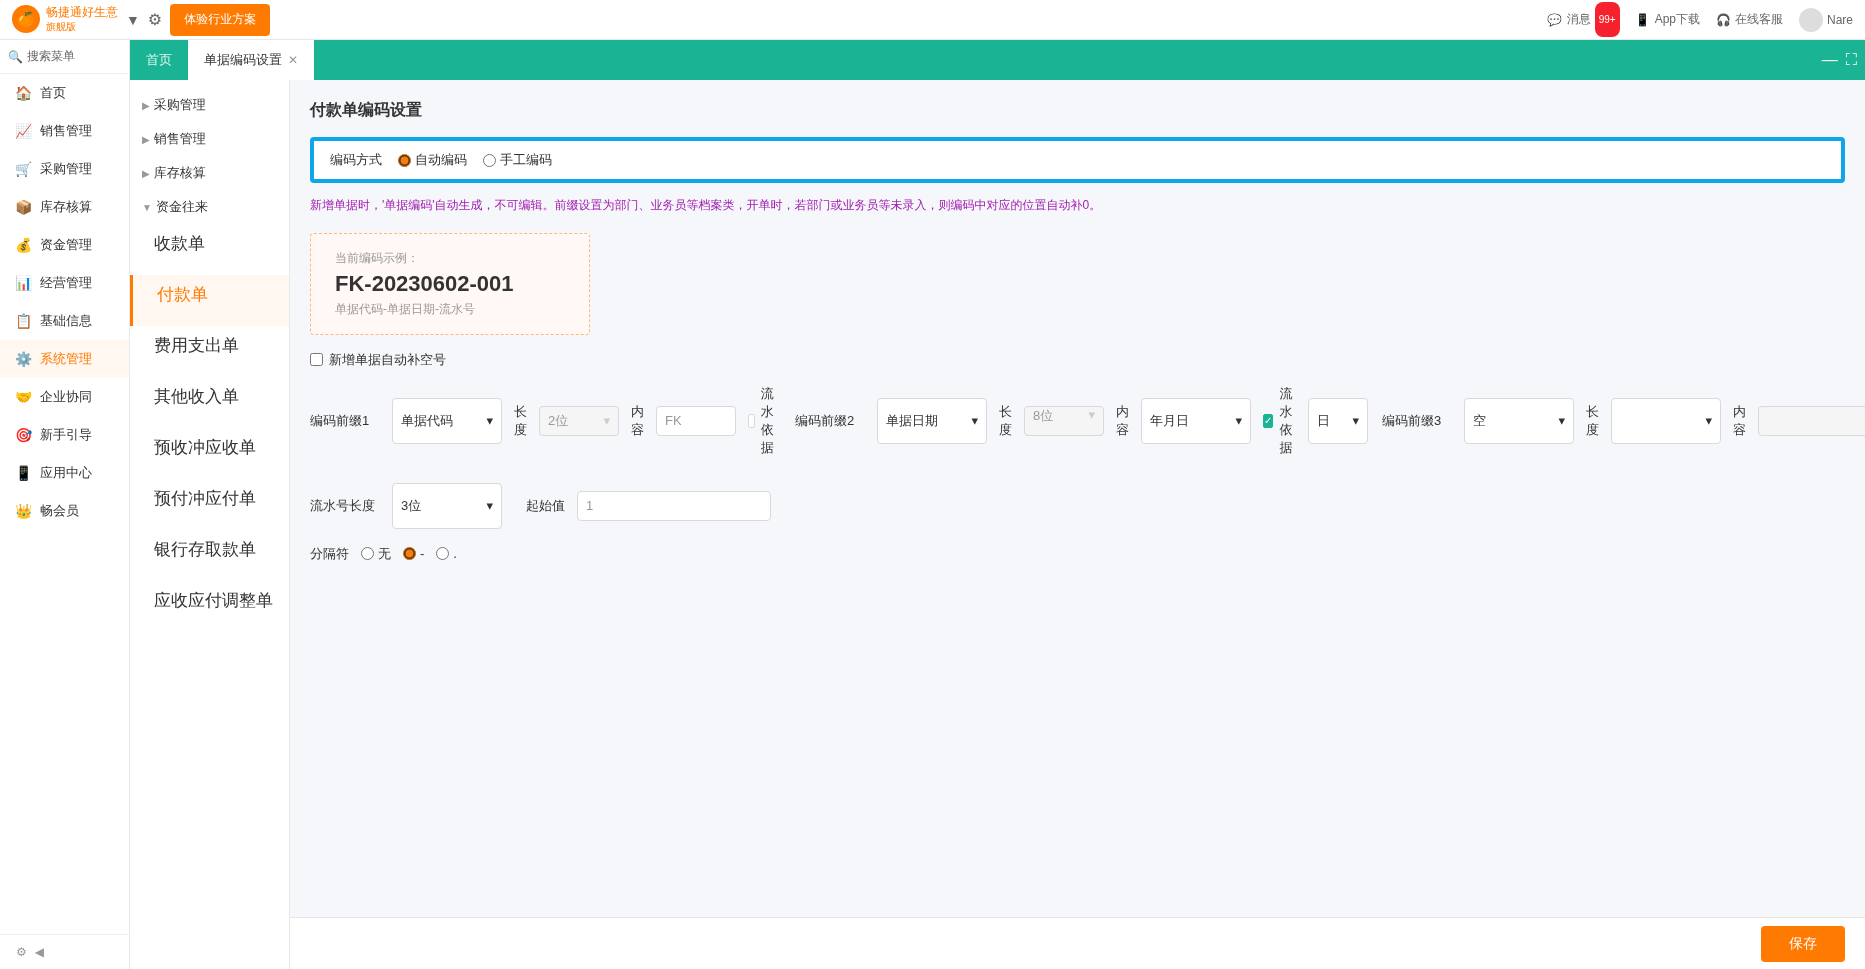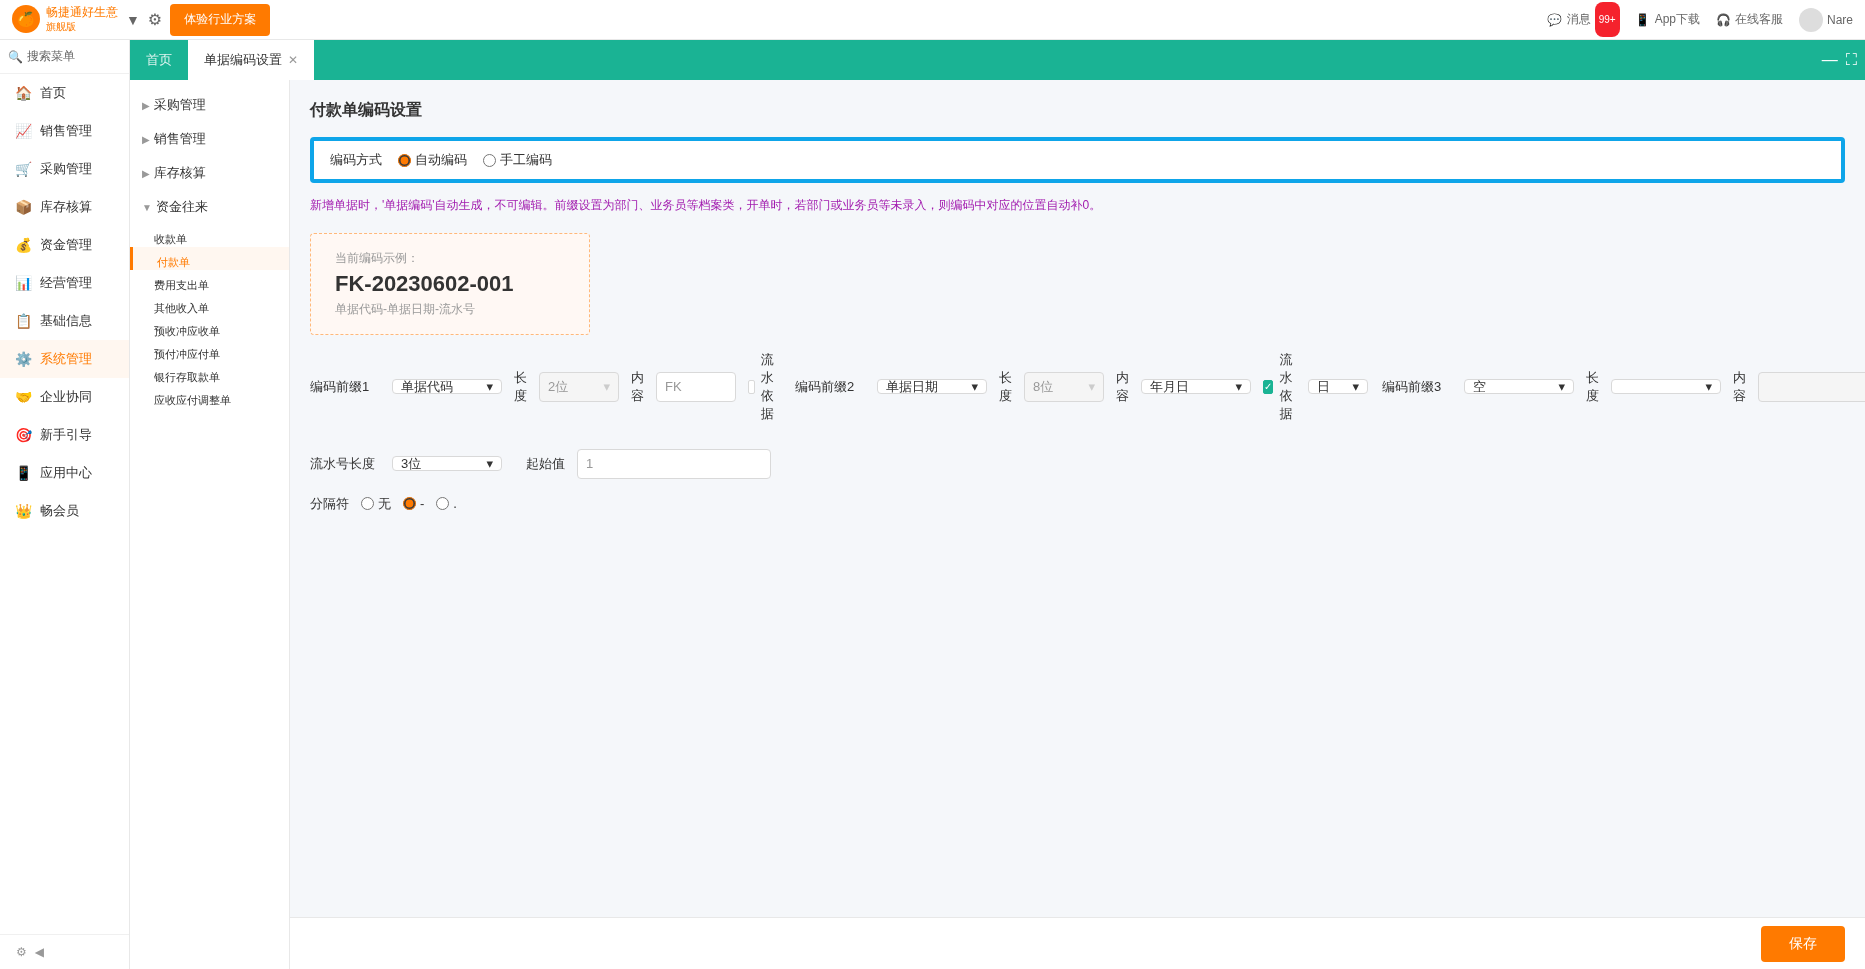--- a/index.html
+++ b/index.html
@@ -37,21 +37,21 @@
     .tab-bar-actions { margin-left: auto; display: flex; align-items: center; gap: 8px; padding-right: 8px; }
     .tab-bar-icon { color: white; cursor: pointer; font-size: 16px; }
 
     
     .content-area { flex: 1; display: flex; overflow: hidden; }
 
     
     .left-nav { width: 160px; background: #fff; border-right: 1px solid #e8e8e8; overflow-y: auto; padding: 8px 0; flex-shrink: 0; }
     .nav-group { }
     .nav-group-header { padding: 8px 12px; display: flex; align-items: center; gap: 4px; cursor: pointer; color: #333; font-size: 13px; }
-    .nav-item { padding: 8px 12px 0 24px; cursor: pointer; color: #333; font-size: 11px; }
+    .nav-item { padding: 8px 12px 20px 24px; cursor: pointer; color: #333; font-size: 17px; }
     .nav-item.active { background: #fff7f0; color: #ff7a00; border-left: 3px solid #ff7a00; }
     .chevron { font-size: 10px; color: #999; }
 
     
     .main-content { flex: 1; background: #f5f7fa; overflow-y: auto; padding: 20px; }
 
     .page-title { font-size: 16px; font-weight: bold; color: #333; margin-bottom: 16px; }
 
     .encoding-type-bar { background: #fff; border: 4px solid #0ea5e9; border-radius: 4px; padding: 10px 16px; margin-bottom: 12px; display: flex; align-items: center; gap: 16px; }
     .radio-group { display: flex; align-items: center; gap: 4px; }
@@ -63,21 +63,21 @@
     .preview-label { font-size: 12px; color: #999; margin-bottom: 4px; }
     .preview-code { font-size: 22px; font-weight: bold; color: #333; }
     .preview-format { font-size: 12px; color: #999; margin-top: 4px; }
 
     .auto-fill-row { margin-bottom: 16px; display: flex; align-items: center; gap: 6px; }
     .checkbox-label { display: flex; align-items: center; gap: 6px; font-size: 13px; color: #333; }
 
     .form-rows { display: flex; gap: 14px; }
     .form-row { display: flex; align-items: center; gap: 12px; }
     .form-label { font-size: 13px; color: #333; width: 70px; flex-shrink: 0; }
-    .form-select { height: 15px; border: 1px solid #d9d9d9; border-radius: 4px; padding: 0 8px; font-size: 13px; background: #fff; min-width: 110px; cursor: pointer; display: flex; align-items: center; justify-content: space-between; gap: 2px; }
+    .form-select { height: 46px; border: 1px solid #d9d9d9; border-radius: 4px; padding: 0 8px; font-size: 13px; background: #fff; min-width: 110px; cursor: pointer; display: flex; align-items: center; justify-content: space-between; gap: 2px; }
     .form-input { height: 30px; border: 1px solid #d9d9d9; border-radius: 4px; padding: 0 8px; font-size: 13px; background: #fff; min-width: 80px; color: #999; }
     .form-input.readonly { background: #f5f5f5; }
     .length-label { font-size: 13px; color: #333; }
     .content-label { font-size: 13px; color: #333; }
     .waterflow-cb { display: flex; align-items: center; gap: 6px; font-size: 13px; color: #333; }
     .cb-box { width: 14px; height: 14px; border: 1px solid #d9d9d9; border-radius: 2px; display: flex; align-items: center; justify-content: center; background: #fff; }
     .cb-box.checked { background: #1ab394; border-color: #1ab394; color: white; font-size: 10px; }
 
     .separator-row { display: flex; align-items: center; gap: 12px; margin-top: 16px; }
     .separator-label { font-size: 13px; color: #333; }
@@ -263,20 +263,26 @@
           <div class="info-text">新增单据时，'单据编码'自动生成，不可编辑。前缀设置为部门、业务员等档案类，开单时，若部门或业务员等未录入，则编码中对应的位置自动补0。</div>
 
           
           <div class="preview-box">
             <div class="preview-label">当前编码示例：</div>
             <div class="preview-code">FK-20230602-001</div>
             <div class="preview-format">单据代码-单据日期-流水号</div>
           </div>
 
           
+          <div class="auto-fill-row">
+            <label class="checkbox-label">
+              <input type="checkbox" style="">
+              <span>新增单据自动补空号</span>
+            </label>
+          </div>
 
           
           <div class="form-rows">
 
             <div class="form-row">
               <span class="form-label">编码前缀1</span>
               <div class="form-select">
                 <span>单据代码</span>
                 <span>▾</span>
               </div>
@@ -295,21 +301,21 @@
               </div>
             </div>
 
             <div class="form-row">
               <span class="form-label">编码前缀2</span>
               <div class="form-select">
                 <span>单据日期</span>
                 <span>▾</span>
               </div>
               <span class="length-label">长度</span>
-              <div class="form-input readonly" style="display:flex;align-items:center;justify-content:space-between;gap:4px;padding:0 8px;">
+              <div class="form-input readonly" style="display:flex;align-items:flex-start;justify-content:space-between;gap:4px;padding:0 8px;">
                 <span>8位</span>
                 <span style="color:#ccc;">▾</span>
               </div>
               <span class="content-label">内容</span>
               <div class="form-select">
                 <span>年月日</span>
                 <span>▾</span>
               </div>
               <div class="waterflow-cb">
                 <div class="cb-box checked">✓</div>

